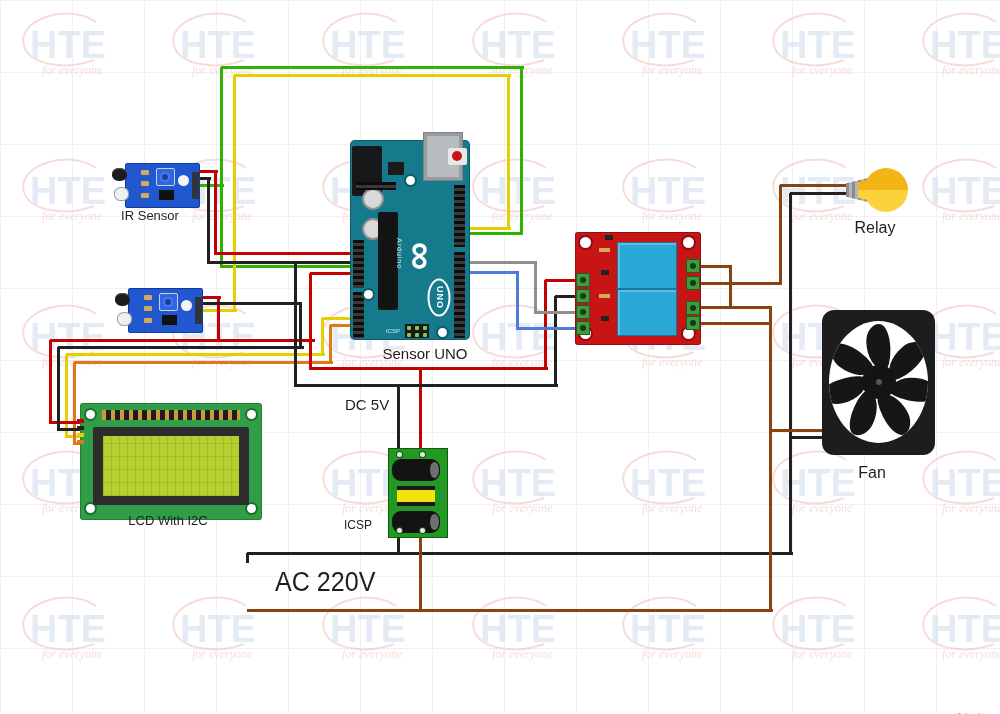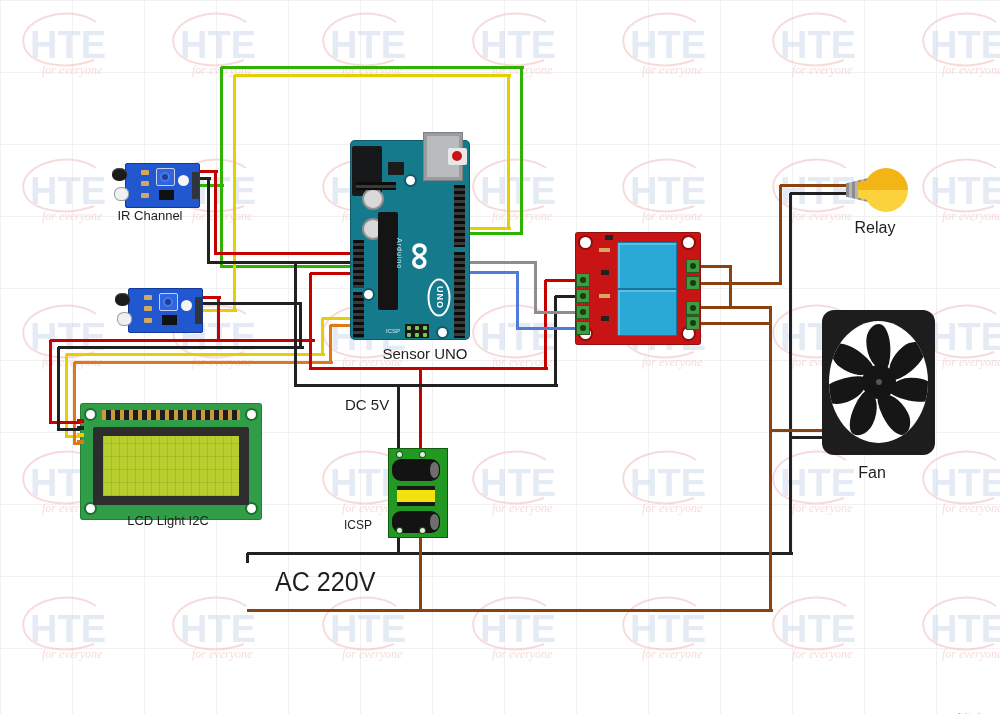--- a/index.html
+++ b/index.html
@@ -502,22 +502,22 @@
   <div id="smps" class="abs">
     <div class="pin" style="left:8px;top:3px;"></div>
     <div class="pin" style="left:31px;top:3px;"></div>
     <div class="cap" style="top:10px;"></div>
     <div class="coil"></div>
     <div class="cap" style="top:62px;"></div>
     <div class="pin" style="left:8px;top:79px;"></div>
     <div class="pin" style="left:31px;top:79px;"></div>
   </div>
 
-  <div class="lbl" id="lbl-ir" style="left:100px;top:208px;width:100px;">IR Channel</div>
+  <div class="lbl" id="lbl-ir" style="left:100px;top:208px;width:100px;">IR Sensor</div>
   <div class="lbl" id="lbl-arduino" style="left:350px;top:345px;width:150px;">Sensor UNO</div>
   <div class="lbl" id="lbl-light" style="left:840px;top:219px;width:70px;">Relay</div>
   <div class="lbl" id="lbl-fan" style="left:840px;top:464px;width:64px;">Fan</div>
-  <div class="lbl" id="lbl-lcd" style="left:103px;top:513px;width:130px;">LCD Light I2C</div>
+  <div class="lbl" id="lbl-lcd" style="left:103px;top:513px;width:130px;">LCD With I2C</div>
   <div class="lbl" id="lbl-smps" style="left:332px;top:518px;width:52px;">ICSP</div>
   <div class="lbl" id="lbl-dc" style="left:345px;top:396px;width:60px;text-align:left;">DC 5V</div>
   <div class="lbl" id="lbl-ac" style="left:275px;top:567px;width:160px;text-align:left;">AC 220V</div>
   <div class="lbl" id="lbl-fritzing" style="left:915px;top:694px;width:80px;text-align:right;">fritzing</div>
 </div>
 
 </body></html>

